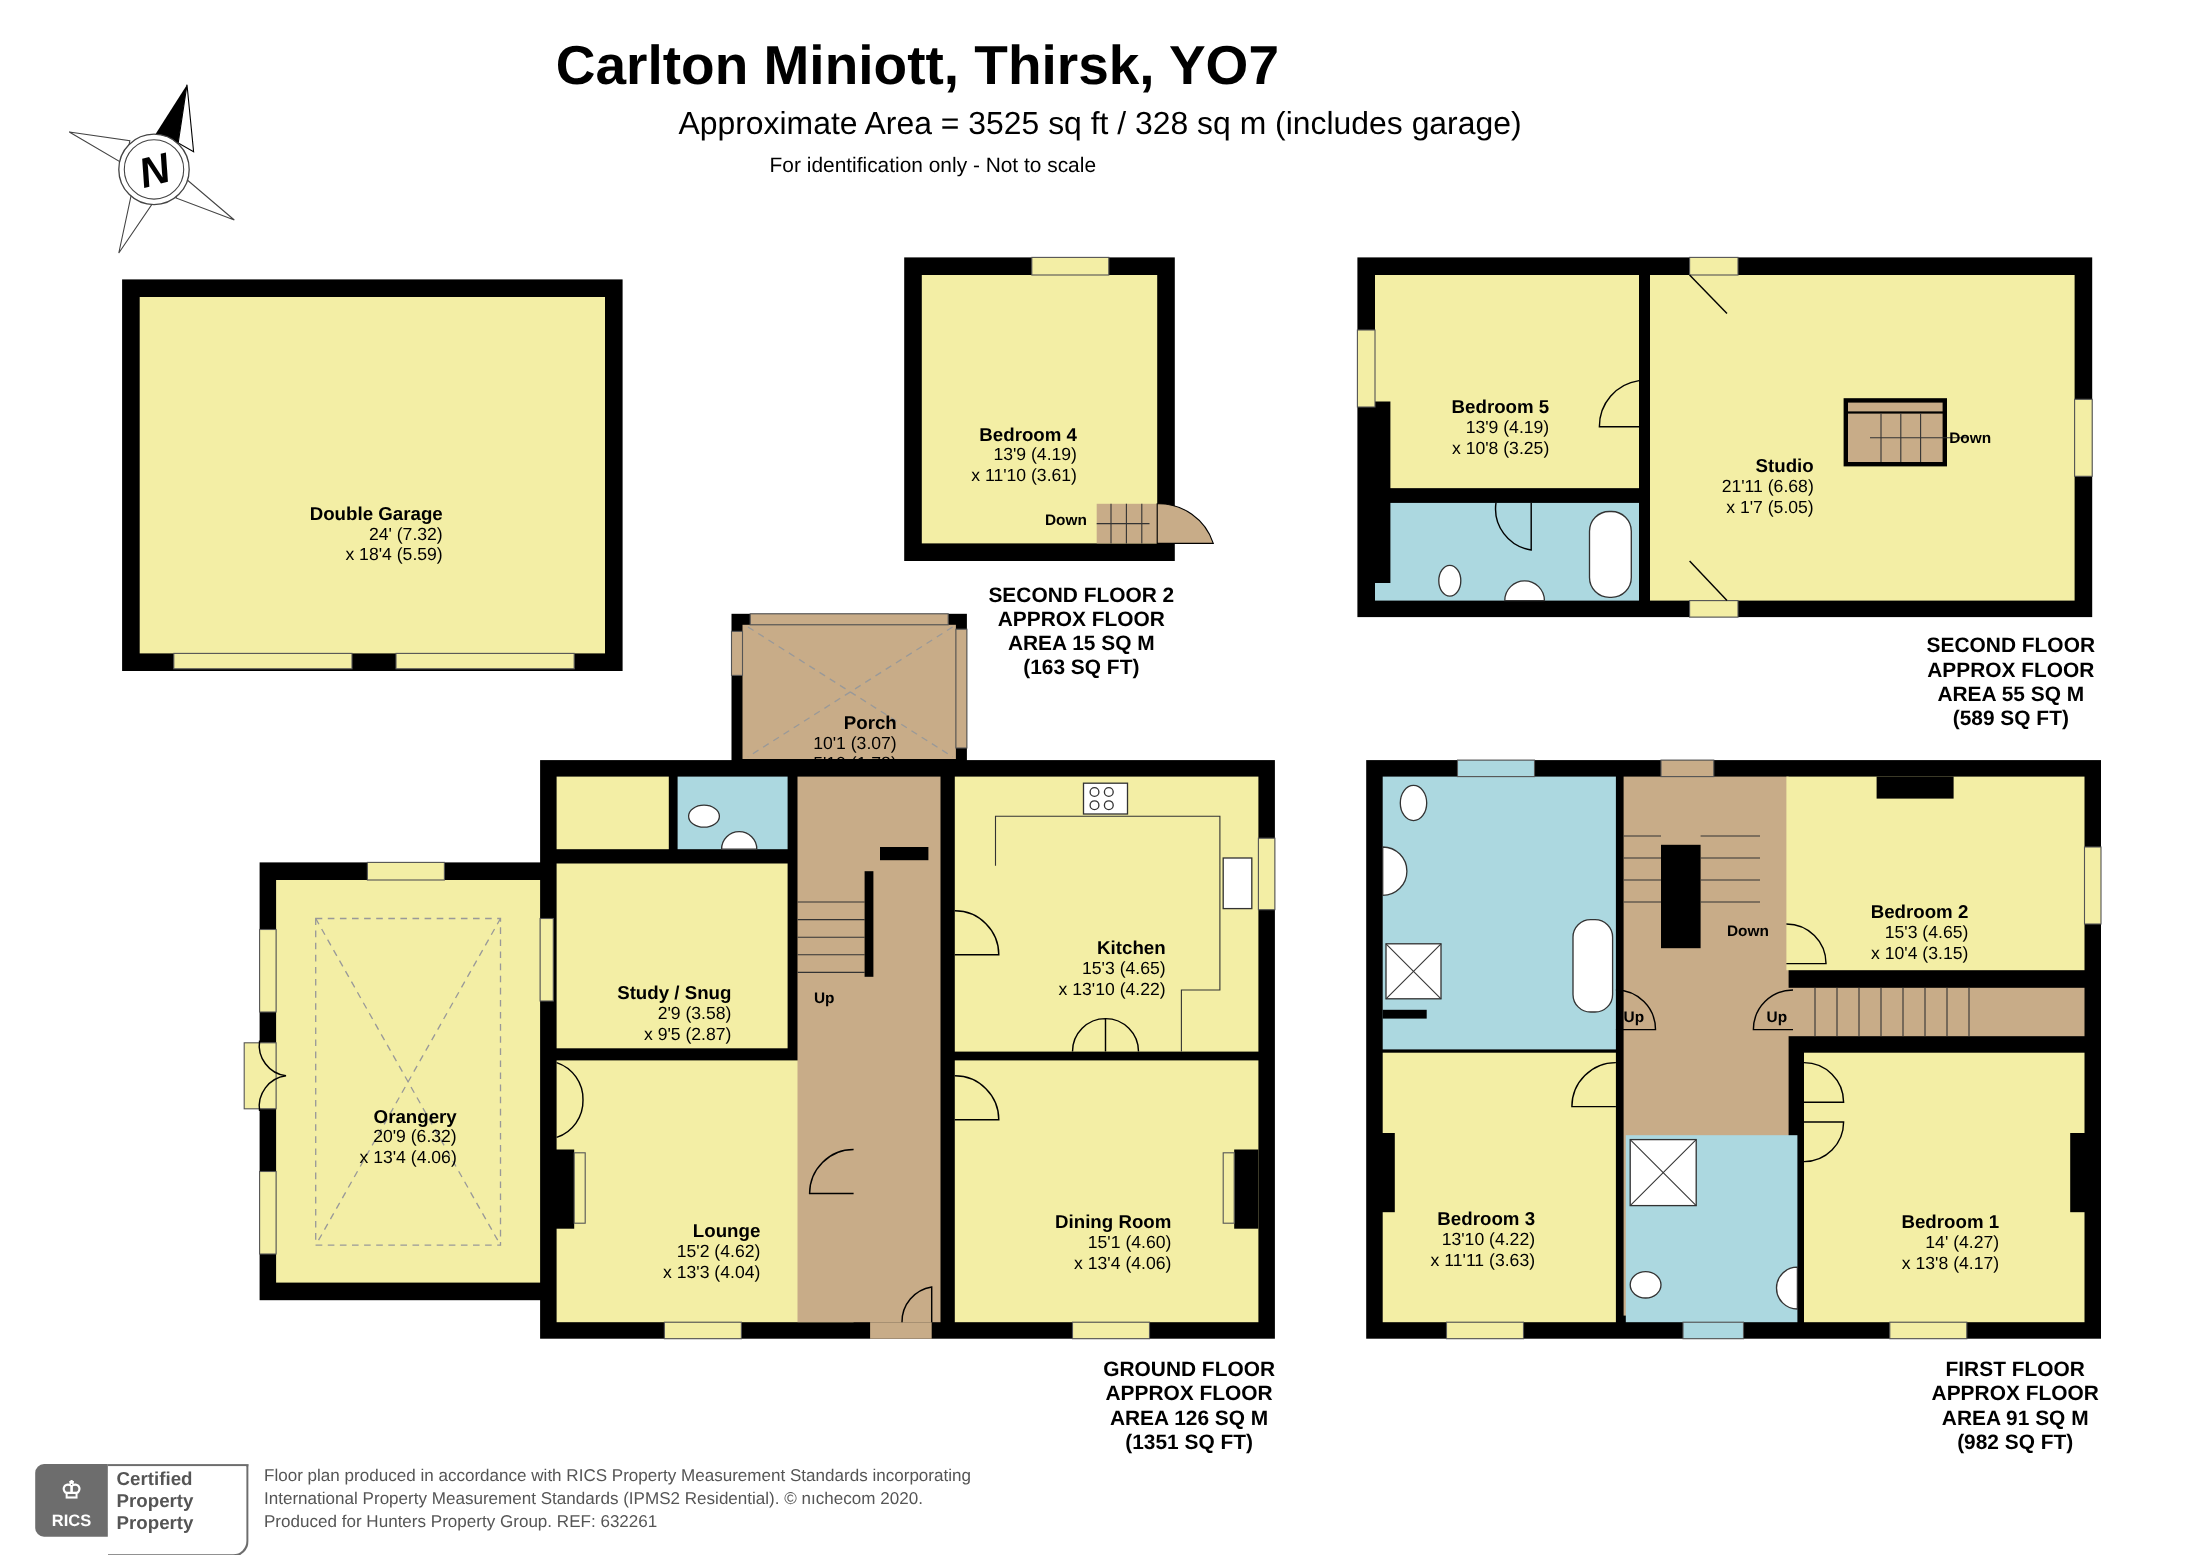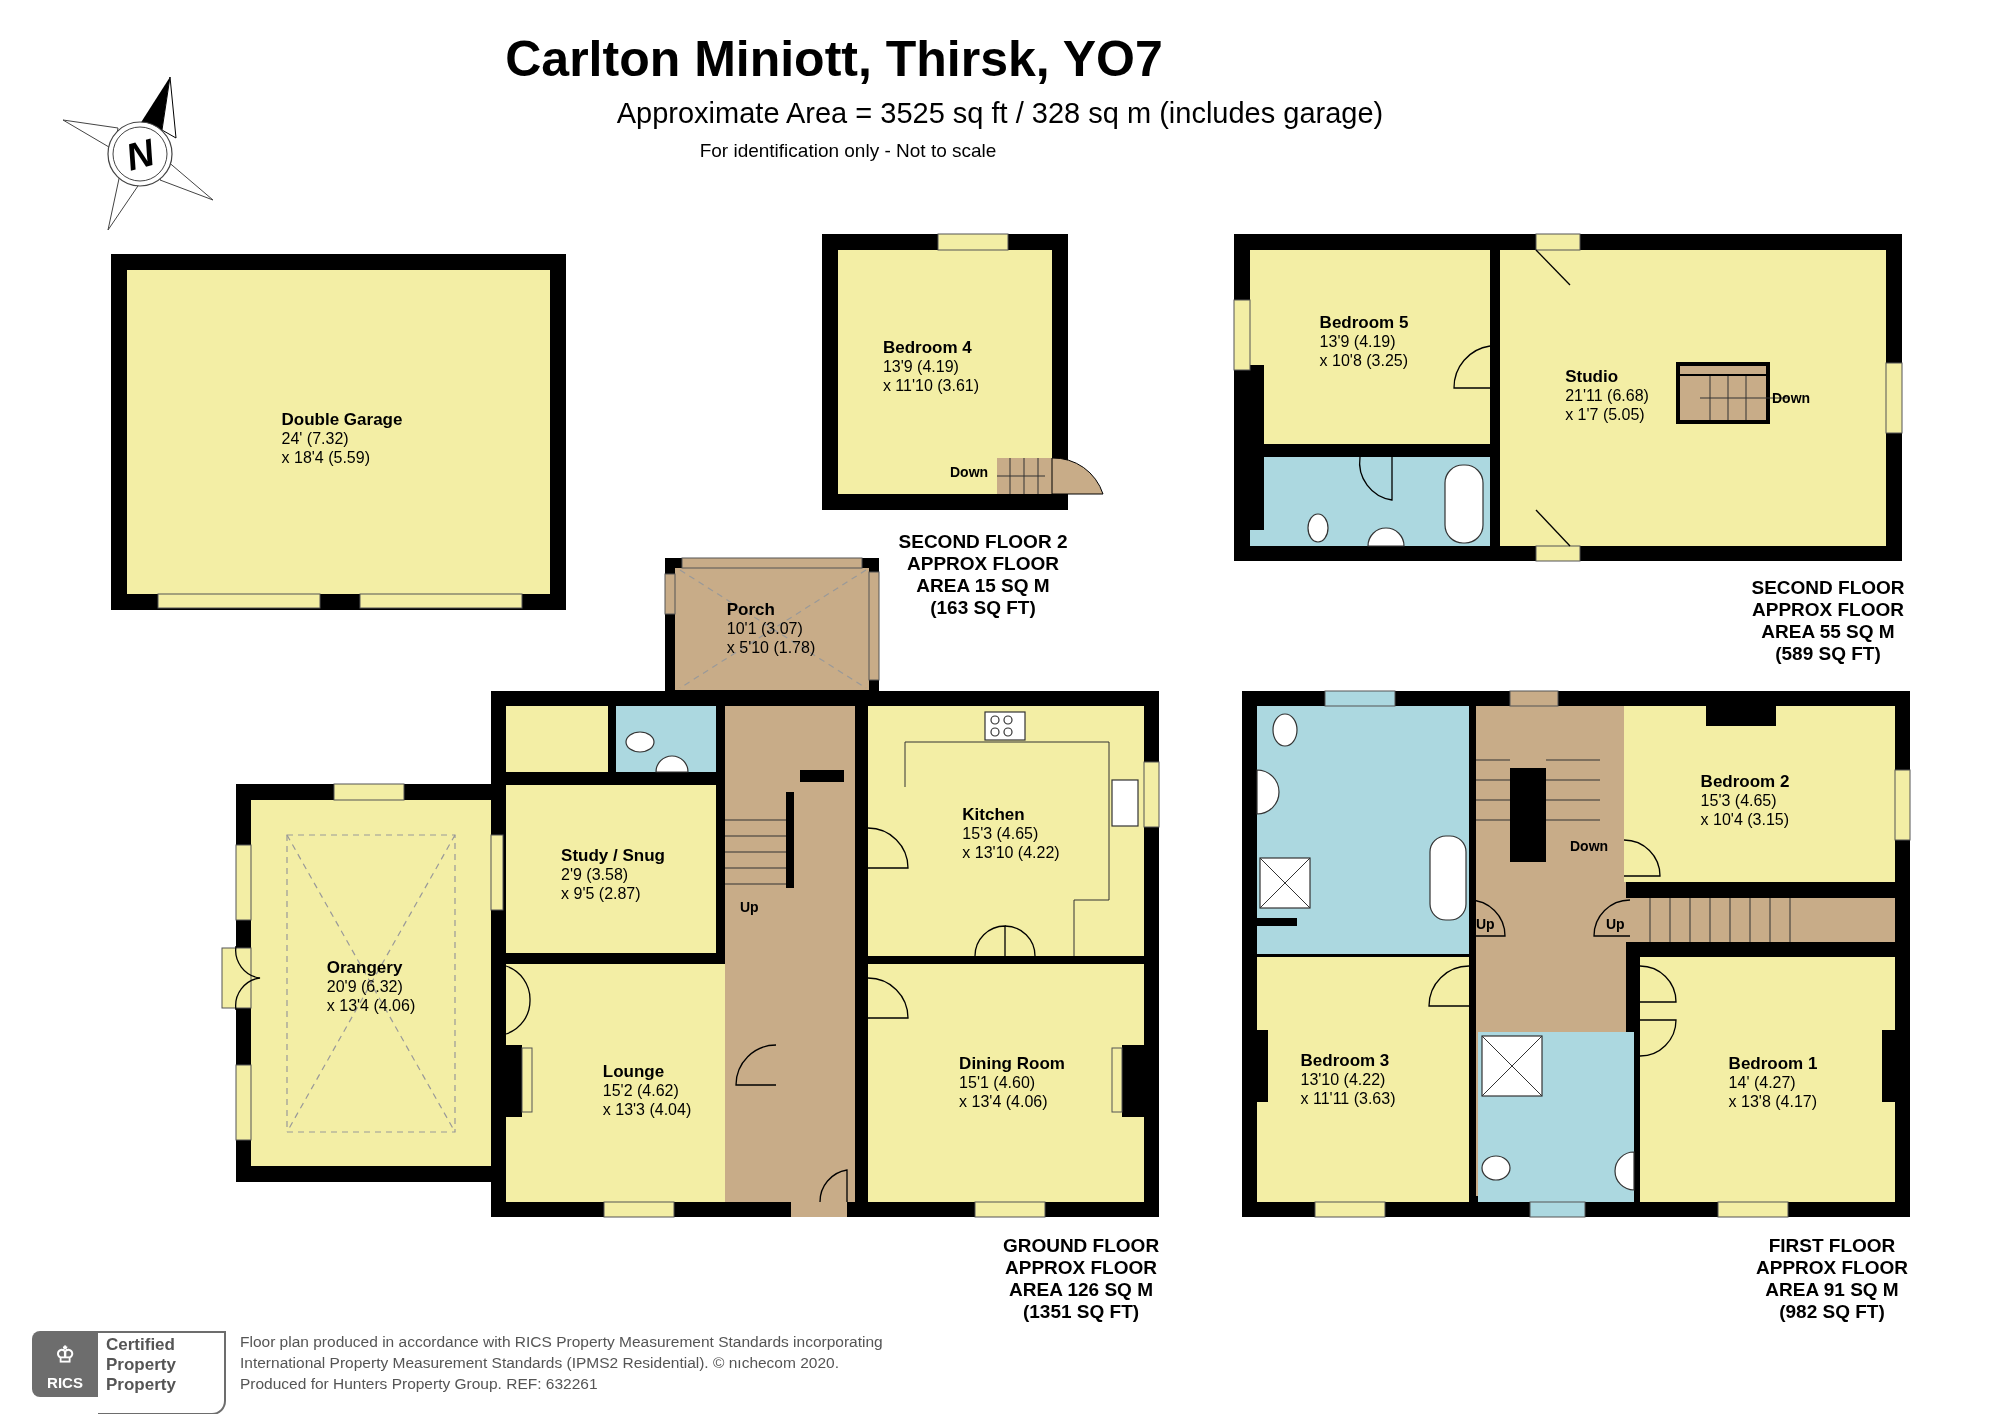--- a/index.html
+++ b/index.html
@@ -2,21 +2,21 @@
 <html><head>
 <meta charset="utf-8">
 <style>
   html,body{margin:0;padding:0;background:#fff;}
   body{width:2000px;height:1414px;position:relative;overflow:hidden;font-family:"Liberation Sans",sans-serif;color:#000;}
   .abs{position:absolute;}
   .title{left:0;width:1668px;text-align:center;top:30px;font-size:50px;font-weight:bold;letter-spacing:0px;}
   .subtitle{left:0;width:2000px;text-align:center;top:97px;font-size:29px;}
   .note{left:0;width:1696px;text-align:center;top:140px;font-size:19px;}
   svg.plan{position:absolute;left:0;top:0;}
-  .rlabel{position:absolute;text-align:left;font-size:16px;line-height:19px;transform:translate(-50%,-50%);white-space:nowrap;}
+  .rlabel{position:absolute;text-align:right;font-size:16px;line-height:19px;transform:translate(-50%,-50%);white-space:nowrap;margin-top:48px;}
   .rlabel .nm{font-weight:bold;font-size:17px;}
   .flabel{position:absolute;text-align:center;font-weight:bold;font-size:19px;line-height:22px;transform:translateX(-50%);white-space:nowrap;}
   .small{position:absolute;font-size:14px;font-weight:bold;}
   .footer{position:absolute;left:32px;top:1331px;height:66px;display:flex;align-items:flex-start;}
   .rics{width:66px;height:66px;background:#6d6d6d;color:#fff;display:flex;flex-direction:column;align-items:center;justify-content:flex-end;border-radius:8px 0 0 8px;font-weight:bold;font-size:15px;padding-bottom:6px;box-sizing:border-box;}
   .rics .lion{font-size:22px;margin-bottom:6px;}
   .cpm{width:128px;height:84px;border:2px solid #6d6d6d;border-left:none;border-radius:0 0 14px 0;box-sizing:border-box;padding:2px 8px;font-weight:bold;color:#555;font-size:17px;line-height:20px;}
   .ftext{margin-left:14px;color:#555;font-size:15.5px;line-height:21px;}
 </style>
 </head>

